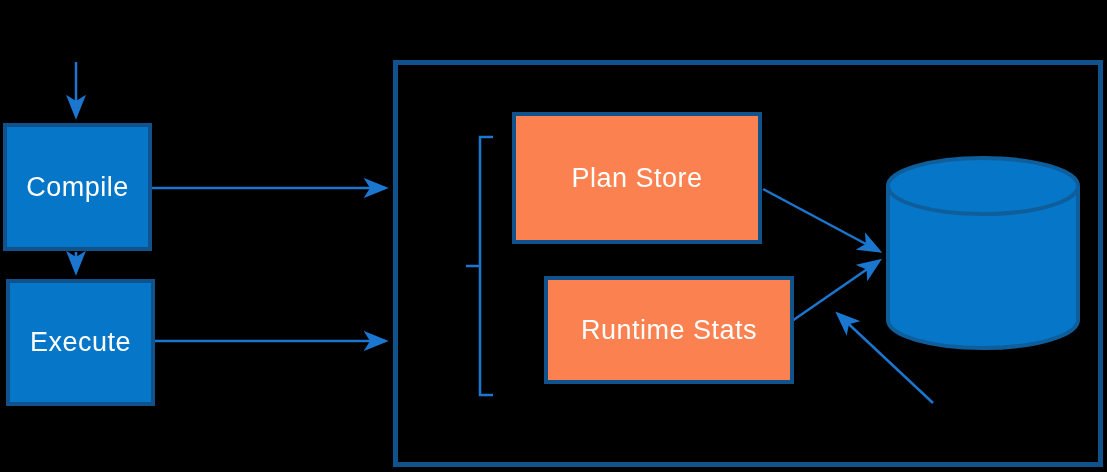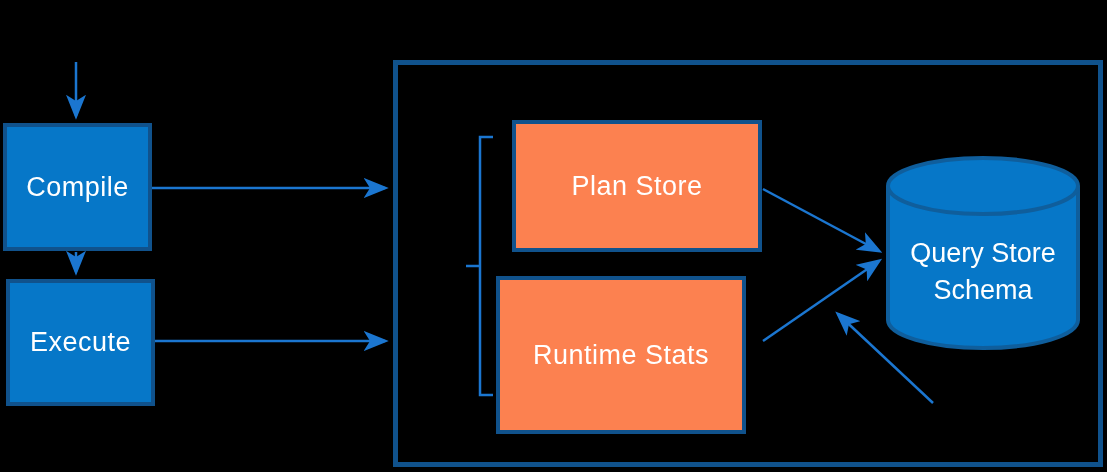--- a/index.html
+++ b/index.html
@@ -16,22 +16,22 @@
 
   .node {
     position:absolute; display:flex; align-items:center; justify-content:center;
     color:var(--text); font-size:27px; letter-spacing:0.5px; z-index:3;
   }
   .proc { background:var(--node_fill); border:4px solid var(--node_border); }
   .store { background:var(--store_fill); border:4px solid var(--node_border); }
 
   .node-compile  { left:3px;   top:123px; width:149px; height:128px; }
   .node-execute  { left:6px;   top:279px; width:149px; height:127px; }
-  .node-plan     { left:512px; top:120px; width:250px; height:132px; }
-  .node-runtime  { left:496px; top:276px; width:250px; height:158px; }
+  .node-plan     { left:512px; top:112px; width:250px; height:132px; }
+  .node-runtime  { left:544px; top:276px; width:250px; height:108px; }
 
   .container-box {
     position:absolute; left:393px; top:60px; width:710px; height:407px;
     border:5px solid var(--container_border); background:transparent; z-index:1;
   }
 
   .cyl-label {
     position:absolute; left:888px; top:235px; width:190px; z-index:3;
     color:var(--text); font-size:27px; line-height:37px; text-align:center;
   }
@@ -79,18 +79,14 @@
     <span>Execute</span>
   </div>
 
   <div class="node store node-plan">
     <span>Plan Store</span>
   </div>
   <div class="node store node-runtime">
     <span>Runtime Stats</span>
   </div>
 
-  <div class="cyl-label">
-    <div>Query Store</div>
-    <div>Schema</div>
-  </div>
 
 </div>
 
 </body></html>

